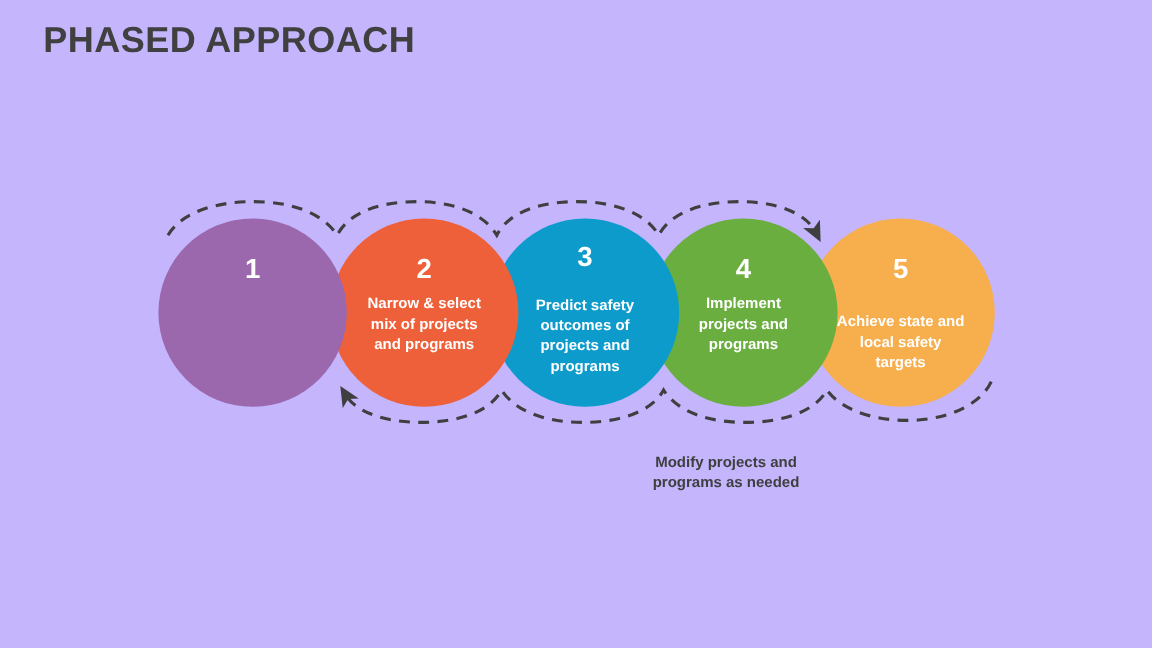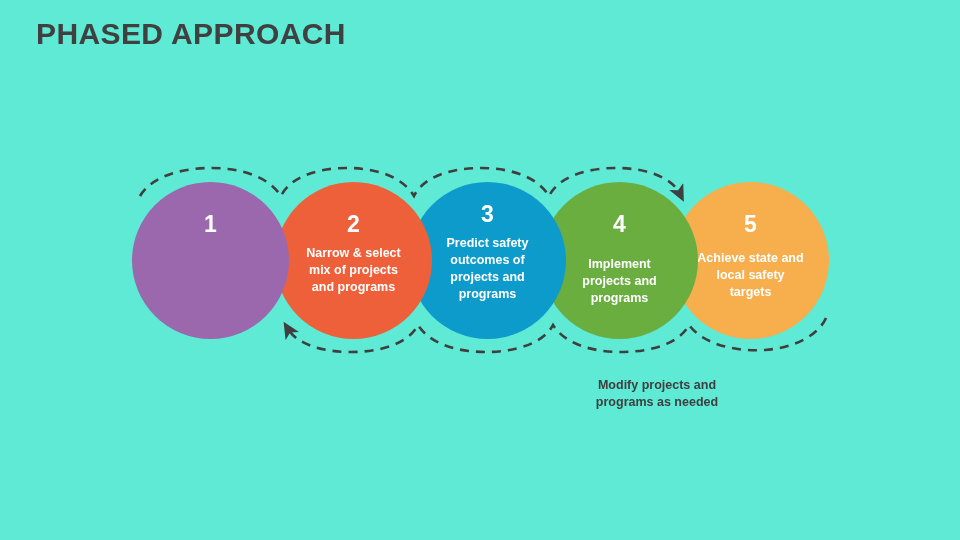--- a/index.html
+++ b/index.html
@@ -88,29 +88,29 @@
     white-space: pre-line;
   }
 
   #note-top {
     left: 223px;
     top: 146px;
     width: 250px;
   }
 
   #note-bottom {
-    left: 532px;
+    left: 480px;
     top: 377px;
     width: 250px;
   }
 </style>
 </head>
 <body>
 
-<div id="slide" style="background: #5eead4;">
+<div id="slide" style="background: #c4b5fd;">
 
   <div id="page-title" style="color: rgb(64, 64, 64);">PHASED APPROACH</div>
 
   <div id="diagram">
 
     <svg id="flow-svg" viewBox="0 0 960 540">
       <defs>
         <marker id="arrow-right" markerWidth="7" markerHeight="7" refX="3.2" refY="3" orient="auto" markerUnits="strokeWidth">
           <path d="M0,0 L6.5,3 L0,6 L1.6,3 Z" fill="#3F3F3F"></path>
         </marker>
@@ -135,31 +135,31 @@
                C 679,344 650,352 621,352
                C 592,352 565,344 553,325
                C 543,344 514,352 486,352
                C 457,352 430,344 418,325
                C 408,344 380,352 351,352
                C 322,352 297,344 288,329" fill="none" stroke="#3F3F3F" stroke-width="2.6" stroke-linecap="butt" stroke-dasharray="9 7" marker-end="url(#arrow-left)"></path>
     </svg>
 
     <div class="phase-circle" style="left: 672px; top: 182px; width: 157px; height: 157px; padding-top: 31px; z-index: 1; background: rgb(247, 174, 76);">
       <div class="phase-number">5</div>
-      <div class="phase-label" style="margin-top:14px;">Achieve state and local safety targets</div>
+      <div class="phase-label" style="margin-top:24px;">Achieve state and local safety targets</div>
     </div>
 
     <div class="phase-circle" style="left: 541px; top: 182px; width: 157px; height: 157px; padding-top: 31px; z-index: 2; background: rgb(106, 174, 64);">
       <div class="phase-number">4</div>
-      <div class="phase-label" style="margin-top:20px;">Implement projects and programs</div>
+      <div class="phase-label" style="margin-top:9px;">Implement projects and programs</div>
     </div>
 
     <div class="phase-circle" style="left: 409px; top: 182px; width: 157px; height: 157px; padding-top: 21px; z-index: 3; background: rgb(13, 155, 204);">
       <div class="phase-number">3</div>
-      <div class="phase-label" style="margin-top:9px; width:100px;">Predict safety outcomes of projects and programs</div>
+      <div class="phase-label" style="margin-top:20px; width:100px;">Predict safety outcomes of projects and programs</div>
     </div>
 
     <div class="phase-circle" style="left: 275px; top: 182px; width: 157px; height: 157px; padding-top: 31px; z-index: 4; background: rgb(238, 96, 57);">
       <div class="phase-number">2</div>
       <div class="phase-label" style="margin-top:9px; width:112px;">Narrow &amp; select mix of projects and programs</div>
     </div>
 
     <div class="phase-circle" style="left: 132px; top: 182px; width: 157px; height: 157px; padding-top: 31px; z-index: 5; background: rgb(155, 104, 174);">
       <div class="phase-number">1</div>
     </div>

